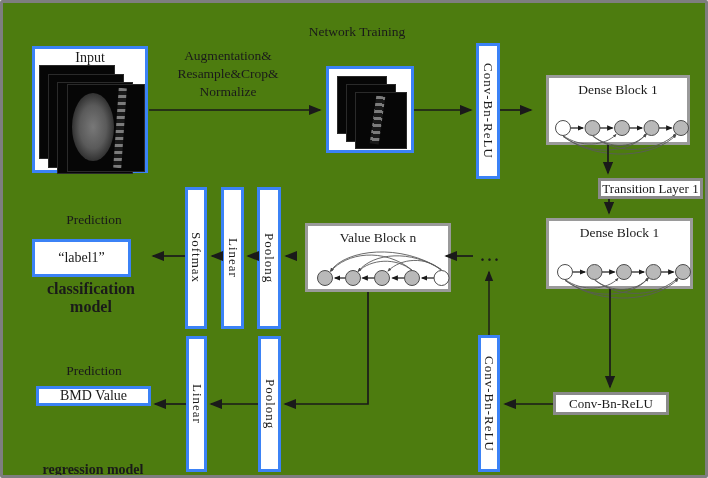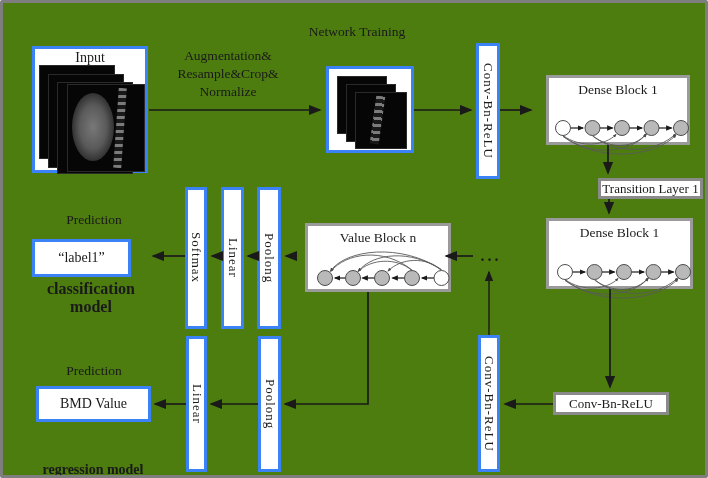--- a/index.html
+++ b/index.html
@@ -140,21 +140,21 @@
   <div class="box vtext" style="left:254px;top:184px;width:24px;height:142px;">Poolong</div>
 
   <div class="abs center" style="left:41px;top:209px;width:100px;font-size:13.5px;">Prediction</div>
   <div class="box htext" style="left:29px;top:236px;width:99px;height:38px;font-size:14px;">“label1”</div>
   <div class="abs center bold" style="left:22px;top:277px;width:132px;font-size:16px;">classification model</div>
 
   <div class="box vtext" style="left:183px;top:333px;width:21px;height:136px;">Linear</div>
   <div class="box vtext" style="left:255px;top:333px;width:23px;height:136px;">Poolong</div>
 
   <div class="abs center" style="left:41px;top:360px;width:100px;font-size:13.5px;">Prediction</div>
-  <div class="box htext" style="left:33px;top:383px;width:115px;height:36px;font-size:14px;">BMD Value</div>
+  <div class="box htext" style="left:33px;top:383px;width:115px;height:20px;font-size:14px;">BMD Value</div>
   <div class="abs center bold" style="left:30px;top:423px;width:120px;font-size:14px;margin-top:36px;">regression model</div>
 
   <svg id="connectors">
     <defs>
       <marker id="ah" markerWidth="9" markerHeight="8" refX="6.5" refY="3" orient="auto">
         <path d="M0,0 L7.5,3 L0,6 Z" fill="#1a1a1a"></path>
       </marker>
       <marker id="ahs" markerWidth="7" markerHeight="6" refX="4.5" refY="2.25" orient="auto">
         <path d="M0,0 L5.5,2.25 L0,4.5 Z" fill="#1a1a1a"></path>
       </marker>

